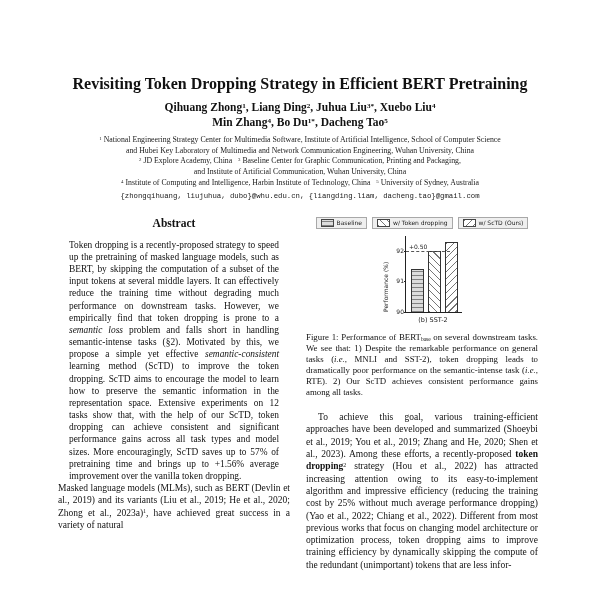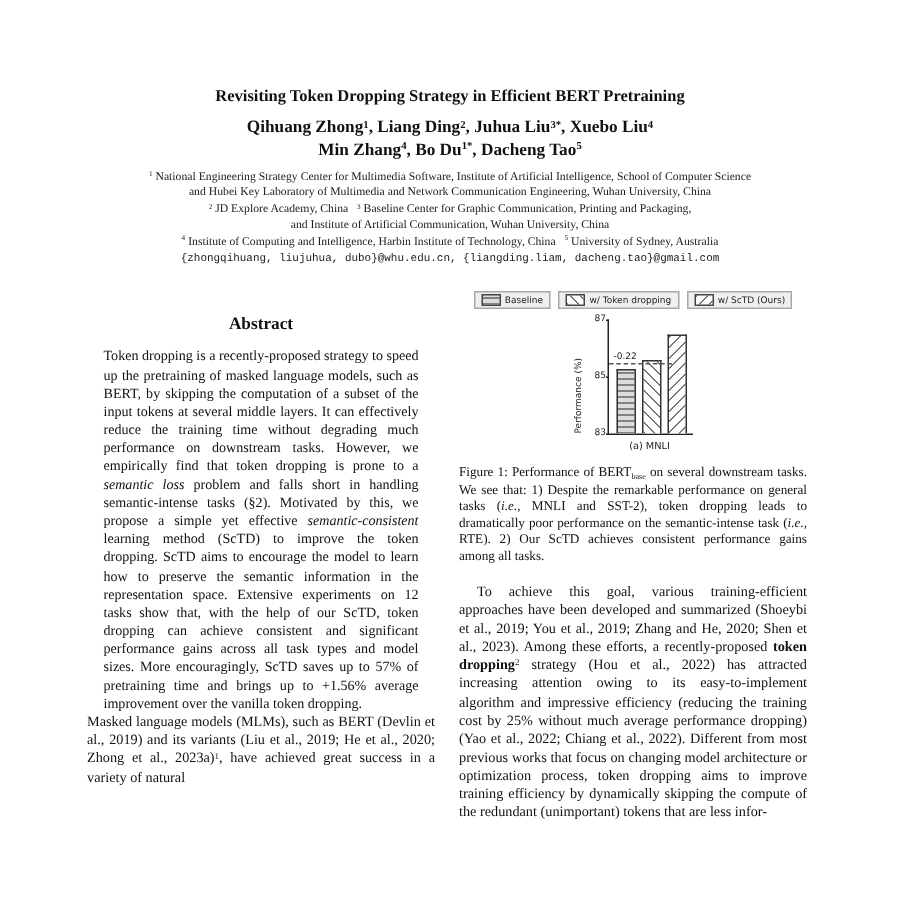--- a/index.html
+++ b/index.html
@@ -3,36 +3,36 @@
 <meta charset="utf-8">
 <style>
   html,body{margin:0;padding:0;background:#888;}
   #page{
     position:relative; width:600px; height:600px; margin:0 auto;
     background:#ffffff; color:#111; overflow:hidden;
     font-family:"Liberation Serif", serif;
   }
   
   #header{ text-align:center; padding-top:58px; }
-  #paper-title{ font-size:11px; font-weight:bold; margin:0 55px 6px 55px; line-height:1.25; }
+  #paper-title{ font-size:16px; font-weight:bold; margin:16px 55px 6px 55px; line-height:1.25; }
   .authors-line{ font-size:11.5px; font-weight:bold; line-height:1.3; }
   #affiliations{ margin-top:5px; font-size:7.8px; line-height:1.38; color:#1a1a1a; }
   #emails{ font-family:"Liberation Mono", monospace; font-size:7.3px; margin-top:2px; }
   
   .st-sup{ font-size:62%; position:relative; top:-0.45em; }
   .st-sub{ font-size:62%; position:relative; top:0.28em; }
   .st-i{ font-style:italic; }
   .st-b{ font-weight:bold; }
   
   #columns{
     display:flex; gap:16px; padding:14px 58px 0 58px; height:400px; overflow:hidden;
     text-align:justify;
   }
   .col{ width:232px; }
-  #abstract-heading{ text-align:center; font-size:11.5px; font-weight:bold; margin:18px 0 10px 0; }
+  #abstract-heading{ text-align:center; font-size:11.5px; font-weight:bold; margin:2px 0 10px 0; }
   #abstract-text{ font-size:9.4px; line-height:1.295; padding:0 11px; }
   #section1-heading{ font-size:11.5px; font-weight:bold; margin:14px 0 9px 0; text-align:left; }
   #intro-text{ font-size:9.5px; line-height:1.295; }
   #figure-caption{ font-size:8.8px; line-height:1.26; margin:8px 0 0 0; }
   #para1{ font-size:9.5px; line-height:1.295; margin-top:13px; text-indent:12px; }
   
   #figure1{ margin-top:2px; }
   #legend{ display:flex; justify-content:center; gap:5px; margin-bottom:7px; }
   .legend-item{
     display:flex; align-items:center; gap:3px; background:#efefef;
@@ -109,35 +109,35 @@
               <span class="swatch p1"></span>
               <span>w/ Token dropping</span>
             </span>
             <span class="legend-item">
               <span class="swatch p2"></span>
               <span>w/ ScTD (Ours)</span>
             </span>
           </div>
         <div id="charts-row">
           <div id="fig-ylabel">Performance (%)</div>
-        <div class="subplot">
+            <div class="subplot">
               <div class="plot">
-                <div class="ytick-label" style="top: 73px;">83</div>
+                <div class="ytick-label" style="top: 73px;">90</div>
                 <div class="ytick-mark" style="top: 76px;"></div>
-                <div class="ytick-label" style="top: 35px;">85</div>
-                <div class="ytick-mark" style="top: 38px;"></div>
-                <div class="ytick-label" style="top: -3px;">87</div>
-                <div class="ytick-mark" style="top: 0px;"></div>
-                <div class="bar p0" title="Baseline: 85.3" style="left: 5px; width: 13px; height: 43.7px;"></div>
-                <div class="bar p1" title="w/ Token dropping: 85.6" style="left: 22px; width: 13px; height: 49.4px;"></div>
-                <div class="bar p2" title="w/ ScTD (Ours): 86.5" style="left: 39px; width: 13px; height: 66.5px;"></div>
-                <div class="dash-h" style="top: 28.5px; left: 0px; width: 42px;"></div>
-                <div class="chart-annotation" style="left: 3px; top: 20.5px;">-0.22</div>
+                <div class="ytick-label" style="top: 42.6px;">91</div>
+                <div class="ytick-mark" style="top: 45.6px;"></div>
+                <div class="ytick-label" style="top: 12.2px;">92</div>
+                <div class="ytick-mark" style="top: 15.2px;"></div>
+                <div class="bar p0" title="Baseline: 91.4" style="left: 5px; width: 13px; height: 42.56px;"></div>
+                <div class="bar p1" title="w/ Token dropping: 92" style="left: 22px; width: 13px; height: 60.8px;"></div>
+                <div class="bar p2" title="w/ ScTD (Ours): 92.3" style="left: 39px; width: 13px; height: 69.92px;"></div>
+                <div class="dash-h" style="top: 15.2px; left: 0px; width: 43.68px;"></div>
+                <div class="chart-annotation" style="left: 3px; top: 7.2px;">+0.50</div>
               </div>
-              <div class="xlabel">(a) MNLI</div>
+              <div class="xlabel">(b) SST-2</div>
             </div>
           </div>
       </div>
       <div id="figure-caption"><span>Figure 1: Performance of BERT</span><span class="st-sub">base</span><span> on several downstream tasks. We see that: 1) Despite the remarkable performance on general tasks (</span><span class="st-i">i.e.</span><span>, MNLI and SST-2), token dropping leads to dramatically poor performance on the semantic-intense task (</span><span class="st-i">i.e.</span><span>, RTE). 2) Our ScTD achieves consistent performance gains among all tasks.</span></div>
       <div id="para1"><span>To achieve this goal, various training-efficient approaches have been developed and summarized (Shoeybi et al., 2019; You et al., 2019; Zhang and He, 2020; Shen et al., 2023). Among these efforts, a recently-proposed </span><span class="st-b">token dropping</span><span class="st-sup">2</span><span> strategy (Hou et al., 2022) has attracted increasing attention owing to its easy-to-implement algorithm and impressive efficiency (reducing the training cost by 25% without much average performance dropping) (Yao et al., 2022; Chiang et al., 2022). Different from most previous works that focus on changing model architecture or optimization process, token dropping aims to improve training efficiency by dynamically skipping the compute of the redundant (unimportant) tokens that are less infor-</span></div>
     </div>
 
   </div>
 </div>
 

